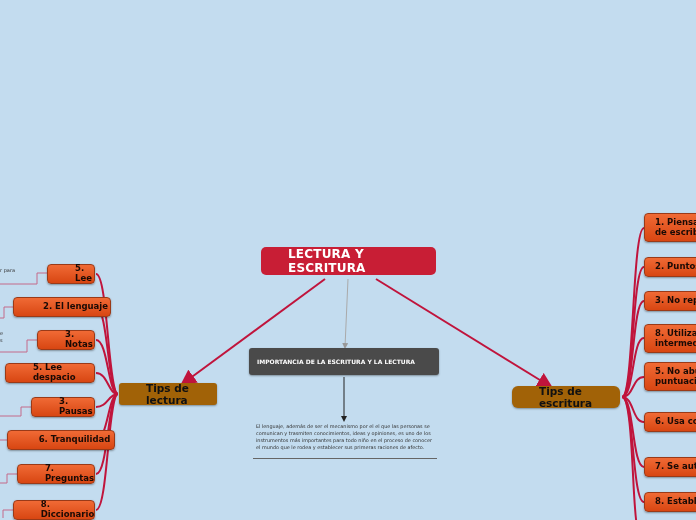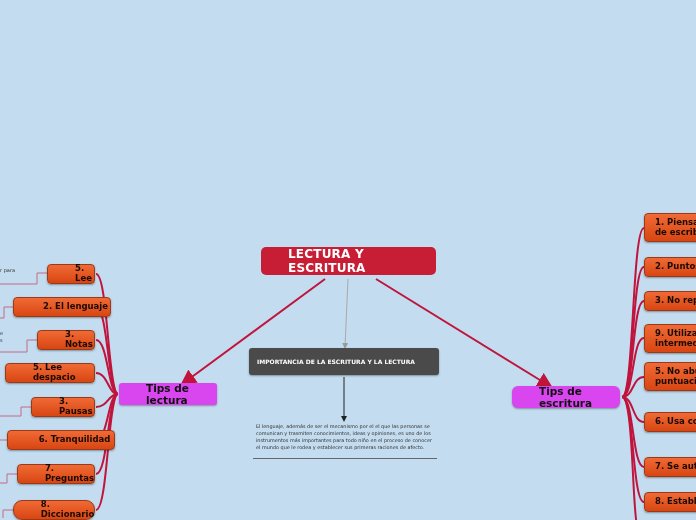--- a/index.html
+++ b/index.html
@@ -1,21 +1,21 @@
 <!DOCTYPE html>
 <html><head>
 <meta charset="utf-8">
 <style>
   html, body { margin:0; padding:0; }
   body { width:696px; height:520px; overflow:hidden; background:#c3dcef; position:relative; font-family:"DejaVu Sans", sans-serif; }
   #canvas { position:absolute; left:0; top:0; width:696px; height:520px; }
   svg.links { position:absolute; left:0; top:0; }
   .node { position:absolute; box-sizing:border-box; display:flex; align-items:center;padding-left:27px; }
   .root { left:261px; top:247px; width:175px; height:28px; background:#c81e35; border-radius:5px; color:#fff; font-weight:bold; font-size:12px; justify-content:center; letter-spacing:0.2px; }
-  .branch { background:#d946ef; border-radius:3px; color:#111; font-weight:bold; font-size:10.5px; justify-content:center; box-shadow:0 1px 2px rgba(0,0,0,0.35); }
+  .branch { background:#a16207; border-radius:3px; color:#111; font-weight:bold; font-size:10.5px; justify-content:center; box-shadow:0 1px 2px rgba(0,0,0,0.35); }
   .leaf { background:linear-gradient(#f06a35, #d84612); border:1px solid #9a3a18; border-radius:4px; color:#1a0a05; font-weight:bold; font-size:8.5px; box-shadow:0 1px 2px rgba(0,0,0,0.35); line-height:1.15; }
   .leaf.center { justify-content:center; }
   .leaf.left { justify-content:flex-start; padding-left:10px; }
   .dark { left:249px; top:348px; width:190px; height:27px; background:#4a4a4a; border-radius:3px; color:#fff; font-weight:bold; font-size:6px; padding:0 8px; line-height:1.3; box-shadow:0 1px 2px rgba(0,0,0,0.35); }
   .desc { position:absolute; left:256px; top:423px; width:178px; font-size:4.9px; line-height:1.42; color:#333; }
   .desc-line { position:absolute; left:253px; top:458px; width:184px; height:1px; background:#666; }
   .frag { position:absolute; font-size:5px; color:#333; line-height:1.4; }
 </style>
 </head>
 <body>
@@ -98,39 +98,39 @@
     </div>
 <div class="node leaf center" style="left:31px;top:397px;width:64px;height:20px;">
       <span>3. Pausas</span>
     </div>
 <div class="node leaf center" style="left:7px;top:430px;width:108px;height:20px;">
       <span>6. Tranquilidad</span>
     </div>
 <div class="node leaf center" style="left:17px;top:464px;width:78px;height:20px;">
       <span>7. Preguntas</span>
     </div>
-<div class="node leaf center" style="left:13px;top:500px;width:82px;height:20px;border-radius:9px;">
+<div class="node leaf center" style="left:13px;top:500px;width:82px;height:20px;">
       <span>8. Diccionario</span>
     </div>
 
 <div class="frag" style="left:0;top:267px;">r para</div>
 <div class="frag" style="left:0;top:330px;">e</div>
 <div class="frag" style="left:0;top:337px;">s</div>
 
 <div class="node leaf left" style="left:644px;top:213px;width:70px;height:29px;">
       <span><span>1. Piensa</span><br><span>de escribi</span></span>
     </div>
 <div class="node leaf left" style="left:644px;top:257px;width:70px;height:20px;">
       <span>2. Puntos</span>
     </div>
 <div class="node leaf left" style="left:644px;top:291px;width:70px;height:20px;">
       <span>3. No repi</span>
     </div>
 <div class="node leaf left" style="left:644px;top:324px;width:70px;height:29px;">
-      <span><span>9. Utiliza</span><br><span>intermedi</span></span>
+      <span><span>8. Utiliza</span><br><span>intermedi</span></span>
     </div>
 <div class="node leaf left" style="left:644px;top:362px;width:70px;height:29px;">
       <span><span>5. No abu</span><br><span>puntuació</span></span>
     </div>
 <div class="node leaf left" style="left:644px;top:412px;width:70px;height:20px;">
       <span>6. Usa cor</span>
     </div>
 <div class="node leaf left" style="left:644px;top:457px;width:70px;height:20px;">
       <span>7. Se aute</span>
     </div>

